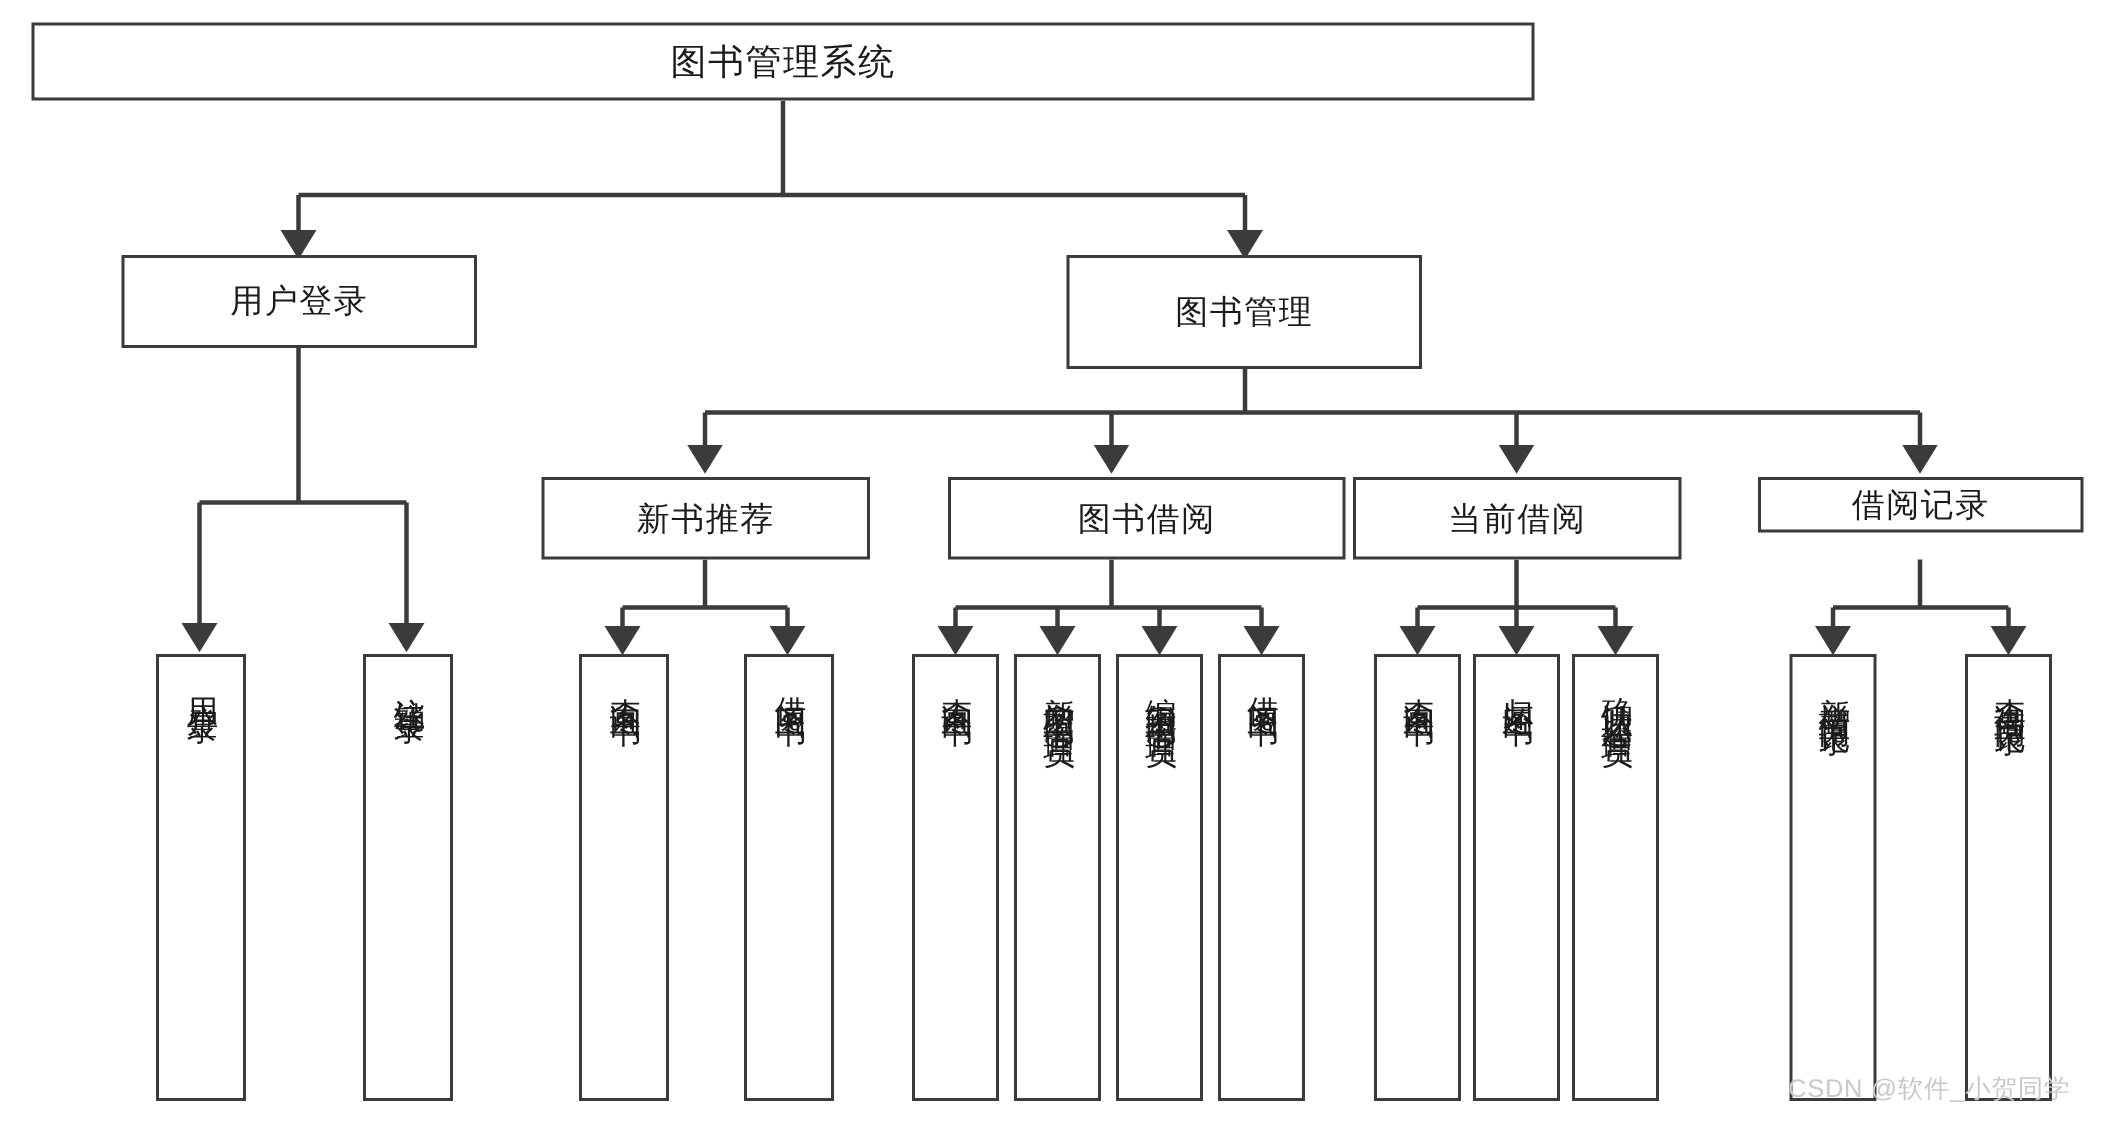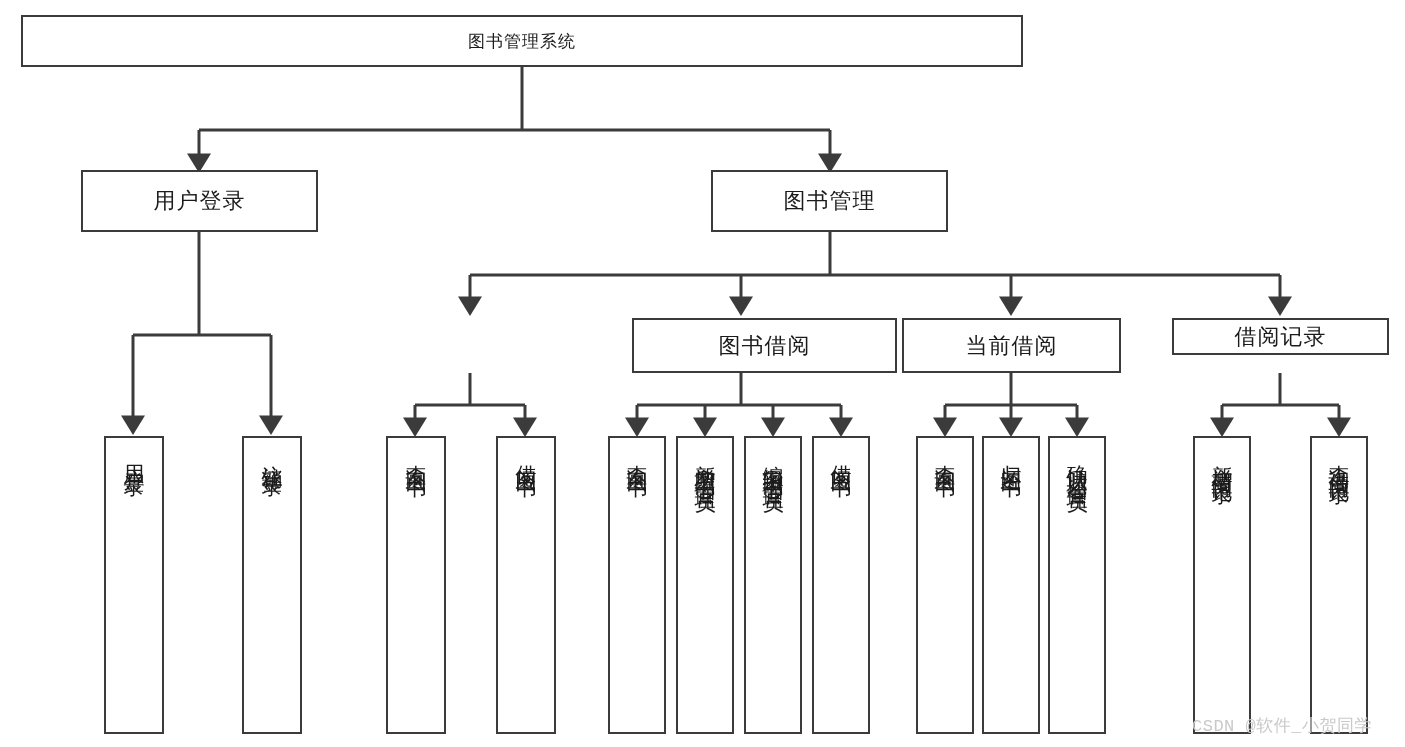--- a/index.html
+++ b/index.html
@@ -46,30 +46,29 @@
     padding-top: 10px;
   }
   .node.v .vtext {
     writing-mode: vertical-rl;
     text-orientation: upright;
     letter-spacing: 4px;
     line-height: 1.05;
     white-space: nowrap;
   }
   .node.root {
-    font-size: 17px;
+    font-size: 24px;
   }
   .watermark {
     position: absolute;
     color: #c9c9c9;
     font-size: 17px;
     letter-spacing: 0.5px;
     white-space: nowrap;
     user-select: none;
-    font-family: Liberation Mono, monospace;
   }
 </style>
 </head>
 <body>
 
 <div id="canvas">
 
   <svg id="wires" viewBox="0 0 1405 747">
     <defs>
       <marker id="arr" markerWidth="12" markerHeight="12" refX="2.2" refY="4" orient="auto" markerUnits="strokeWidth">
@@ -120,24 +119,27 @@
     </g>
   </svg>
 
   <div class="node h root" style="left:21px; top:15px; width:1002px; height:52px;">
     <span>图书管理系统</span>
   </div>
 
   <div class="node h" style="left:81px; top:170px; width:237px; height:62px;">
     <span>用户登录</span>
   </div>
-  <div class="node h" style="left:711px; top:170px; width:237px; height:62px;">
+  <div class="node h" style="left:711px; top:170px; width:237px; height:76px;">
     <span>图书管理</span>
   </div>
 
+  <div class="node h" style="left:361px; top:318px; width:219px; height:55px;">
+    <span>新书推荐</span>
+  </div>
   <div class="node h" style="left:632px; top:318px; width:265px; height:55px;">
     <span>图书借阅</span>
   </div>
   <div class="node h" style="left:902px; top:318px; width:219px; height:55px;">
     <span>当前借阅</span>
   </div>
   <div class="node h" style="left:1172px; top:318px; width:217px; height:37px;">
     <span>借阅记录</span>
   </div>
 

